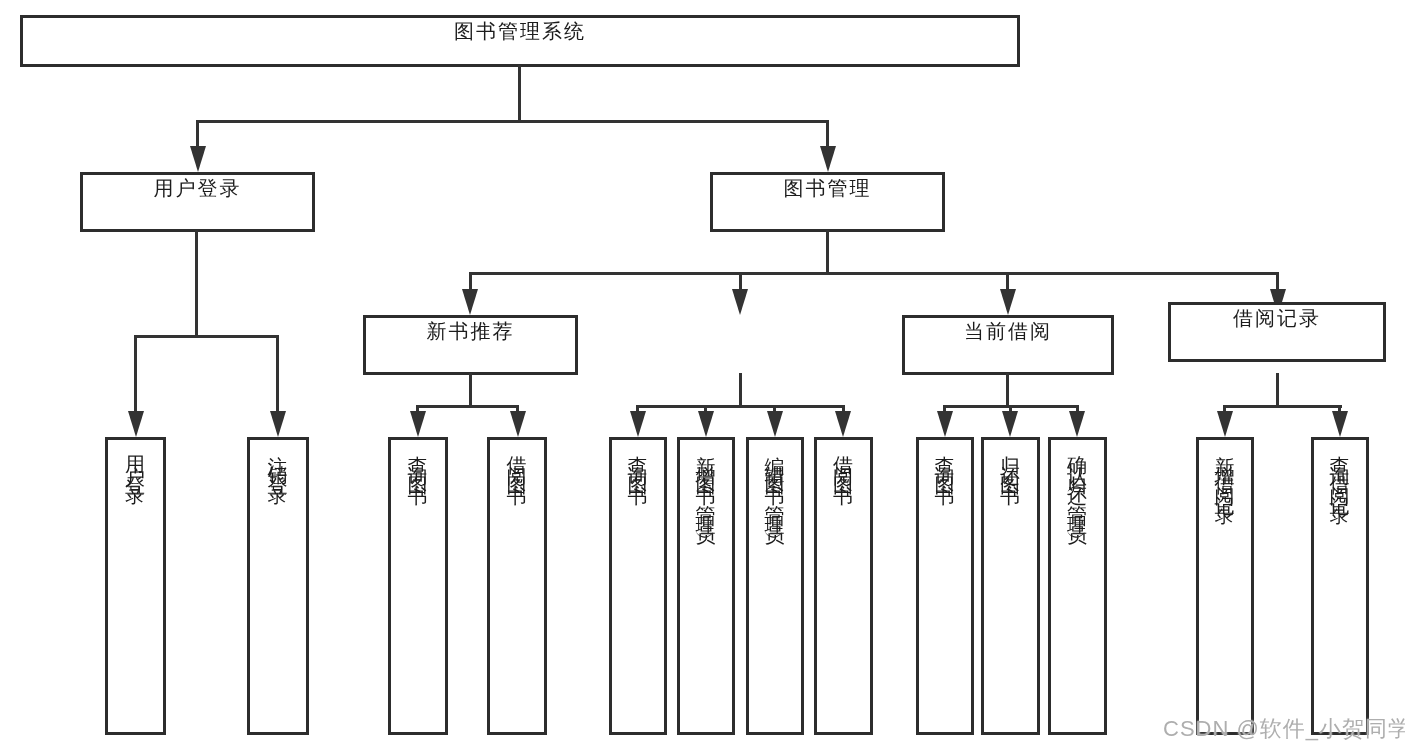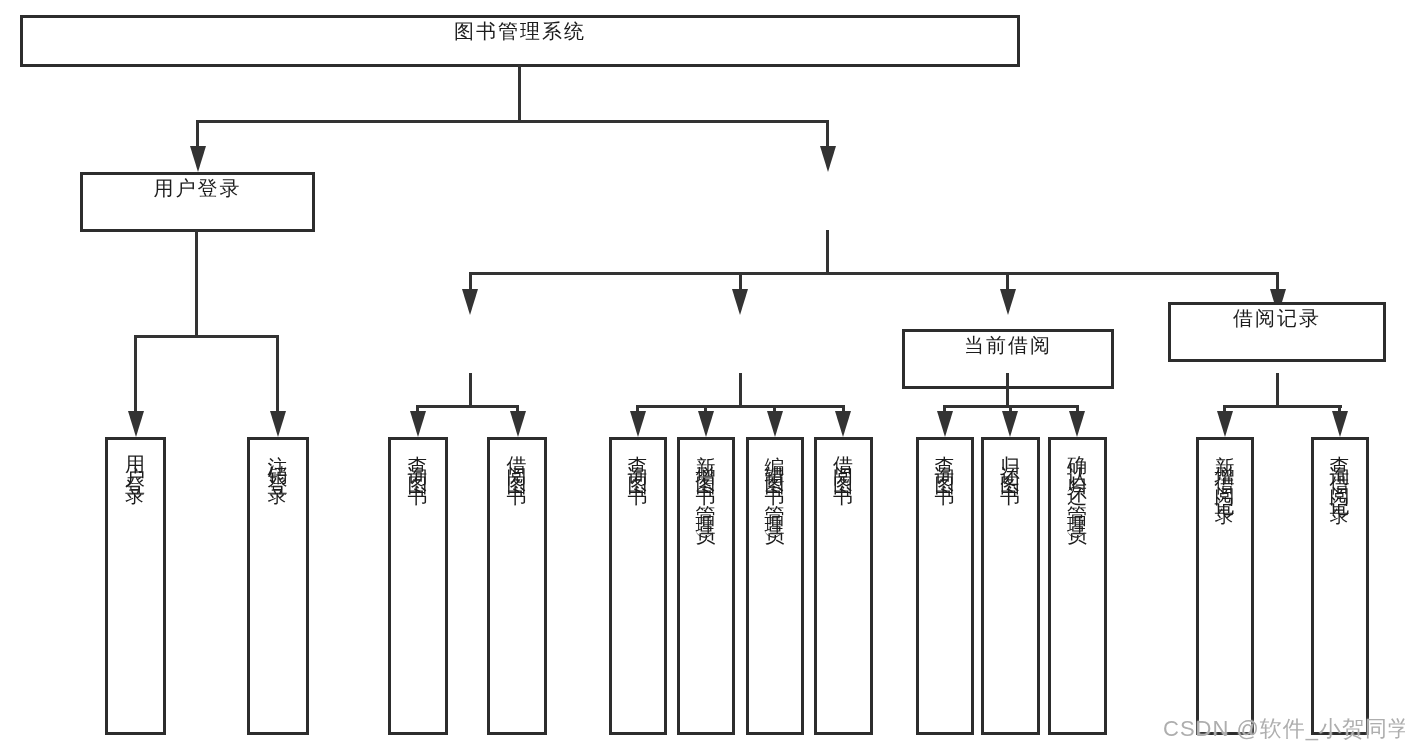--- a/index.html
+++ b/index.html
@@ -42,40 +42,46 @@
   <div class="vl" style="left:518px;top:65px;height:58px"></div>
   <div class="hl" style="left:196px;top:120px;width:633px"></div>
   <div class="vl" style="left:196px;top:120px;height:30px"></div>
   <div class="arrow" style="left:190px;top:146px"></div>
   <div class="vl" style="left:826px;top:120px;height:30px"></div>
   <div class="arrow" style="left:820px;top:146px"></div>
 
   <div class="box" style="left:80px;top:172px;width:235px;height:60px">
     <span class="lbl">用户登录</span>
   </div>
+  <div class="box" style="left:710px;top:172px;width:235px;height:60px">
+    <span class="lbl">图书管理</span>
+  </div>
 
   <div class="vl" style="left:195px;top:230px;height:108px"></div>
   <div class="hl" style="left:134px;top:335px;width:145px"></div>
   <div class="vl" style="left:134px;top:335px;height:78px"></div>
   <div class="arrow" style="left:128px;top:411px"></div>
   <div class="vl" style="left:276px;top:335px;height:78px"></div>
   <div class="arrow" style="left:270px;top:411px"></div>
 
   <div class="vl" style="left:826px;top:230px;height:45px"></div>
   <div class="hl" style="left:469px;top:272px;width:810px"></div>
   <div class="vl" style="left:469px;top:272px;height:20px"></div>
   <div class="arrow" style="left:462px;top:289px"></div>
   <div class="vl" style="left:739px;top:272px;height:20px"></div>
   <div class="arrow" style="left:732px;top:289px"></div>
   <div class="vl" style="left:1006px;top:272px;height:20px"></div>
   <div class="arrow" style="left:1000px;top:289px"></div>
   <div class="vl" style="left:1276px;top:272px;height:20px"></div>
   <div class="arrow" style="left:1270px;top:289px"></div>
 
-  <div class="box" style="left:902px;top:329px;width:212px;height:60px">
+  <div class="box" style="left:363px;top:315px;width:215px;height:60px">
+    <span class="lbl">新书推荐</span>
+  </div>
+  <div class="box" style="left:902px;top:315px;width:212px;height:60px">
     <span class="lbl">当前借阅</span>
   </div>
   <div class="box" style="left:1168px;top:302px;width:218px;height:60px">
     <span class="lbl">借阅记录</span>
   </div>
 
   <div class="vl" style="left:469px;top:373px;height:35px"></div>
   <div class="hl" style="left:416px;top:405px;width:103px"></div>
   <div class="vl" style="left:416px;top:405px;height:8px"></div>
   <div class="arrow" style="left:410px;top:411px"></div>

